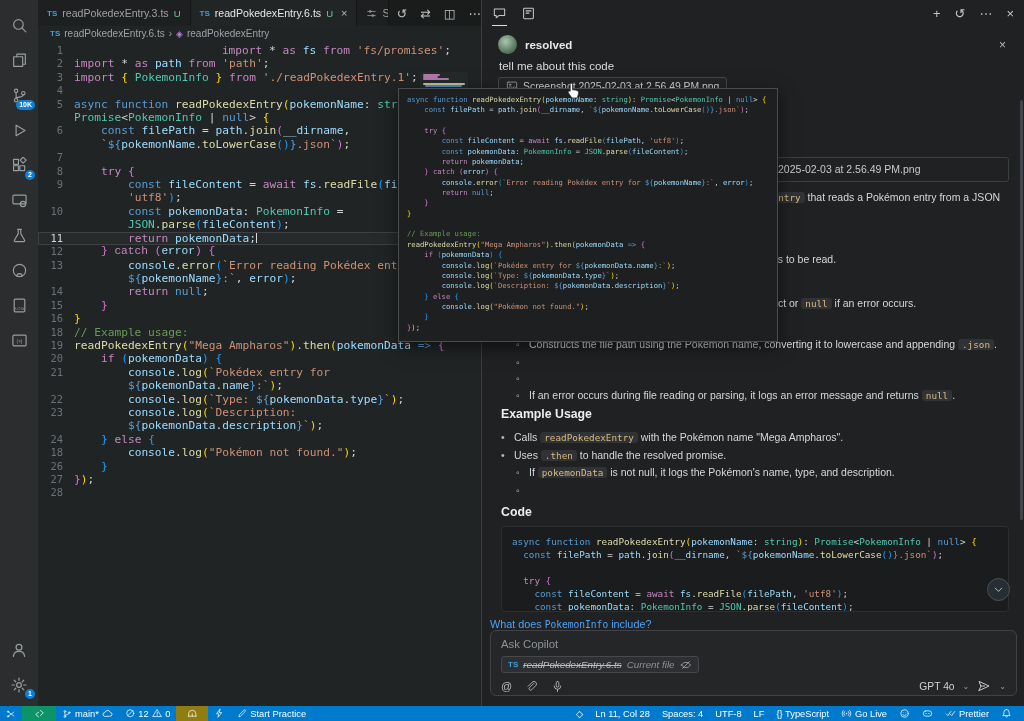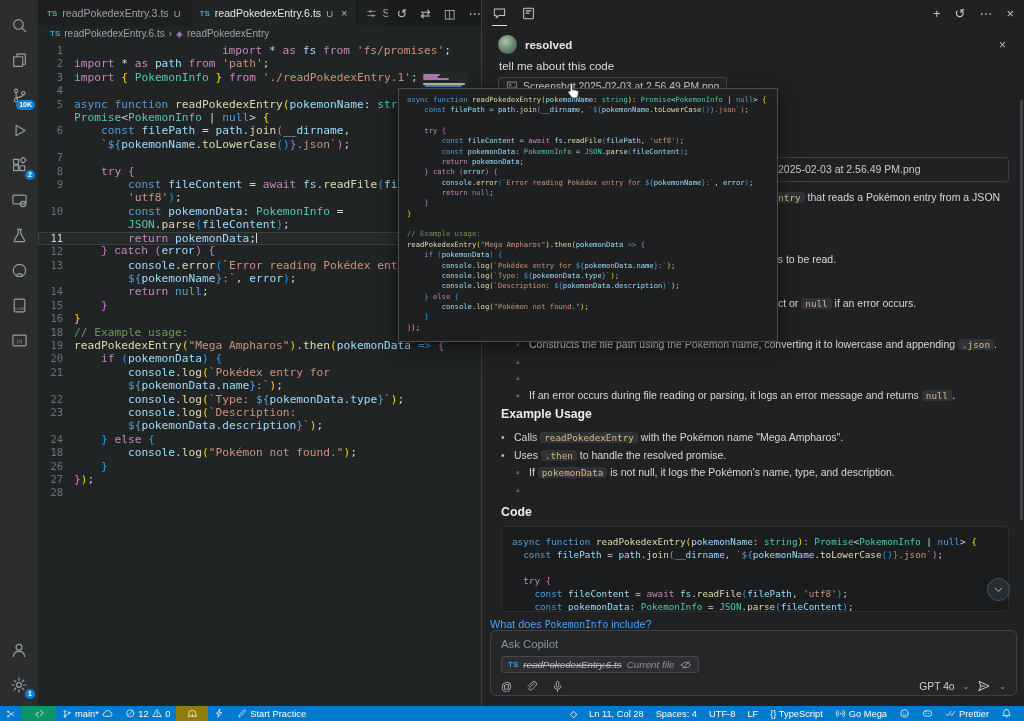--- a/index.html
+++ b/index.html
@@ -647,21 +647,21 @@
         <div class="sb-item">
           <span>{} TypeScript</span>
         </div>
         <div class="sb-item">
           <span>
             <svg width="11" height="11" viewBox="0 0 16 16" fill="none" stroke="currentColor" stroke-width="1.1" stroke-linecap="round" stroke-linejoin="round">
               <circle cx="8" cy="8" r="1.2" fill="currentColor" stroke="none"></circle>
               <path d="M5.2 10.8a4 4 0 0 1 0-5.6M10.8 5.2a4 4 0 0 1 0 5.6M3.4 12.6a6.5 6.5 0 0 1 0-9.2M12.6 3.4a6.5 6.5 0 0 1 0 9.2"></path>
             </svg>
           </span>
-          <span>Go Mega</span>
+          <span>Go Live</span>
         </div>
         <div class="sb-item">
           <span>
             <svg width="11" height="11" viewBox="0 0 16 16" fill="none" stroke="currentColor" stroke-width="1.1" stroke-linecap="round" stroke-linejoin="round">
               <circle cx="8" cy="8" r="5.4"></circle>
               <path d="M5.7 9.4c.6 1 1.4 1.4 2.3 1.4s1.7-.4 2.3-1.4"></path>
               <circle cx="6.1" cy="6.4" r=".5" fill="currentColor" stroke="none"></circle>
               <circle cx="9.9" cy="6.4" r=".5" fill="currentColor" stroke="none"></circle>
             </svg>
           </span>

